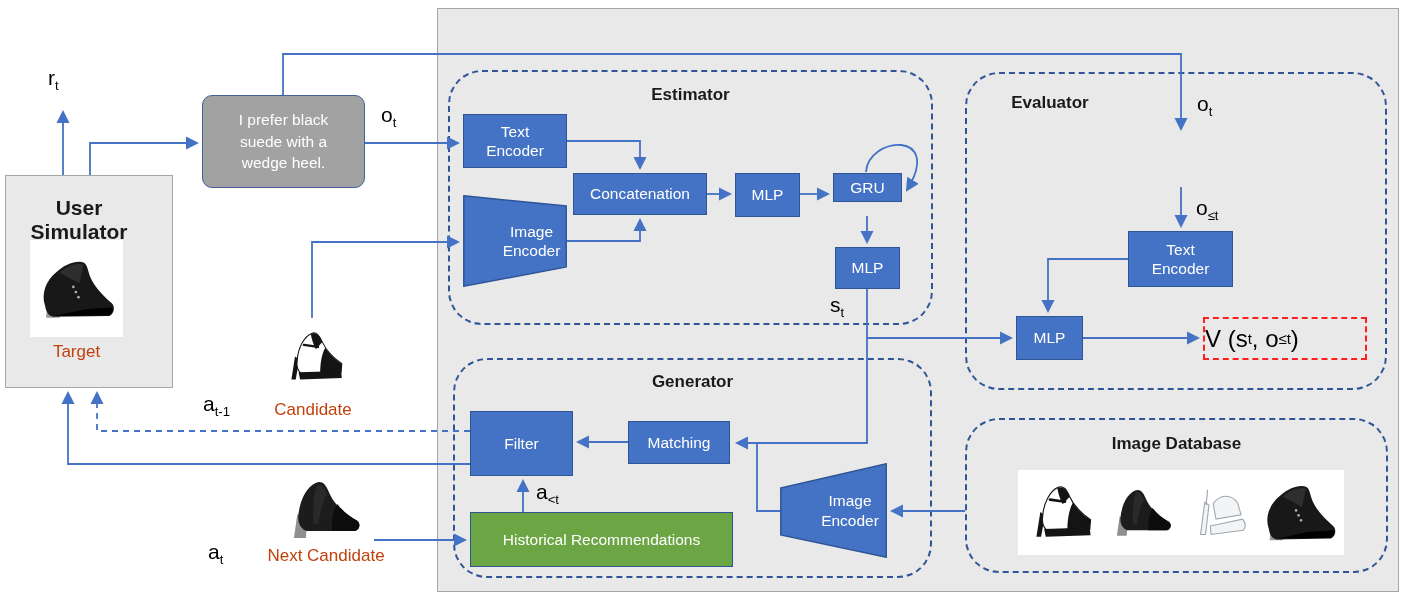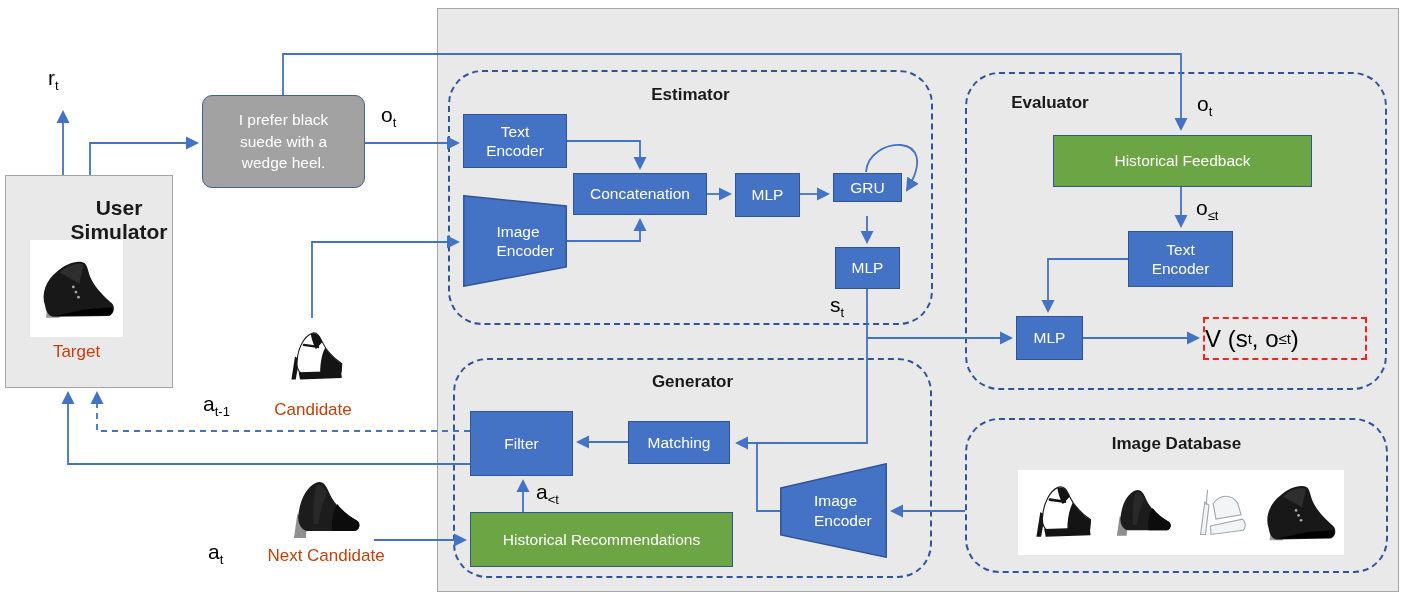--- a/index.html
+++ b/index.html
@@ -18,21 +18,21 @@
   .greenbox{background:var(--green);border:1.5px solid var(--blue-border);box-sizing:border-box;
            color:var(--boxtext);display:flex;align-items:center;justify-content:center;
            text-align:center;font-size:15.5px;}
   .dashbox{border:2px dashed var(--dash);border-radius:34px;box-sizing:border-box;}
   .modtitle{font-weight:bold;font-size:17px;text-align:center;}
   .caption{font-size:17px;text-align:center;color:#c2410c;}
   .mlabel{font-size:21px;color:#000;white-space:nowrap;}
   .mlabel sub{font-size:0.62em;}
   .trap{position:absolute;}
   .trap .tlabel{position:absolute;inset:0;display:flex;align-items:center;justify-content:center;
-        color:var(--boxtext);font-size:15.5px;line-height:1.25;padding-left:33px;}
+        color:var(--boxtext);font-size:15.5px;text-align:center;line-height:1.25;padding-left:33px;}
   .tile{background:#fff;display:flex;align-items:center;justify-content:center;box-sizing:border-box;}
   .tile svg{width:92%;height:92%;}
   .bubble{background:var(--bubble);border:1.5px solid #41609c;border-radius:10px;
           color:#fff;font-size:15.5px;line-height:1.4;display:flex;flex-direction:column;
           align-items:center;justify-content:center;text-align:center;box-sizing:border-box;}
   svg.overlay{position:absolute;left:0;top:0;pointer-events:none;}
   .vbox{border:2.5px dashed var(--red);box-sizing:border-box;display:flex;align-items:center;
         justify-content:flex-start;font-size:24px;color:#000;background:transparent;}
   .vbox sub{font-size:0.62em;}
   .hidden-defs{position:absolute;width:0;height:0;overflow:hidden;}
@@ -74,21 +74,21 @@
       </g>
     </symbol>
   </defs>
 </svg>
 
 <div id="stage">
 
   <div class="abs panel" style="left:437px;top:8px;width:962px;height:584px;"></div>
 
   <div class="abs panel" style="left:5px;top:175px;width:168px;height:213px;"></div>
-  <div class="abs" style="left:5px;top:196px;width:148px;font-weight:bold;font-size:21px;text-align:center;margin-left:40px;">User Simulator</div>
+  <div class="abs" style="left:5px;top:196px;width:148px;font-weight:bold;font-size:21px;text-align:center;">User Simulator</div>
   <div class="abs tile" style="left:30px;top:240px;width:93px;height:97px;">
     <svg viewBox="0 0 100 80">
         <use href="#shoe-bootie"></use>
       </svg>
   </div>
   <div class="abs caption" style="left:30px;top:342px;width:93px;">Target</div>
 
   <div class="abs bubble" style="left:202px;top:95px;width:163px;height:93px;">
     <span>I prefer black</span>
     <span>suede with a</span>
@@ -108,21 +108,20 @@
         <span style="width:70px;">Image Encoder</span>
       </div>
   </div>
   <div class="abs bluebox" style="left:573px;top:173px;width:134px;height:42px;">Concatenation</div>
   <div class="abs bluebox" style="left:735px;top:173px;width:65px;height:44px;">MLP</div>
   <div class="abs bluebox" style="left:833px;top:173px;width:69px;height:29px;">GRU</div>
   <div class="abs bluebox" style="left:835px;top:247px;width:65px;height:42px;">MLP</div>
 
   <div class="abs dashbox" style="left:965px;top:72px;width:422px;height:318px;"></div>
   <div class="abs modtitle" style="left:995px;top:93px;width:110px;">Evaluator</div>
-  <div class="abs greenbox" style="left:1053px;top:135px;width:259px;height:52px;">Historical Feedback</div>
   <div class="abs bluebox" style="left:1128px;top:231px;width:105px;height:56px;">
     <span style="width:70px;">Text Encoder</span>
   </div>
   <div class="abs bluebox" style="left:1016px;top:316px;width:67px;height:44px;">MLP</div>
   <div class="abs vbox" style="left:1203px;top:317px;width:164px;height:43px;">
     <span>V (s</span>
       <sub>t</sub>
       <span>, o</span>
       <sub>≤t</sub>
       <span>)</span>

